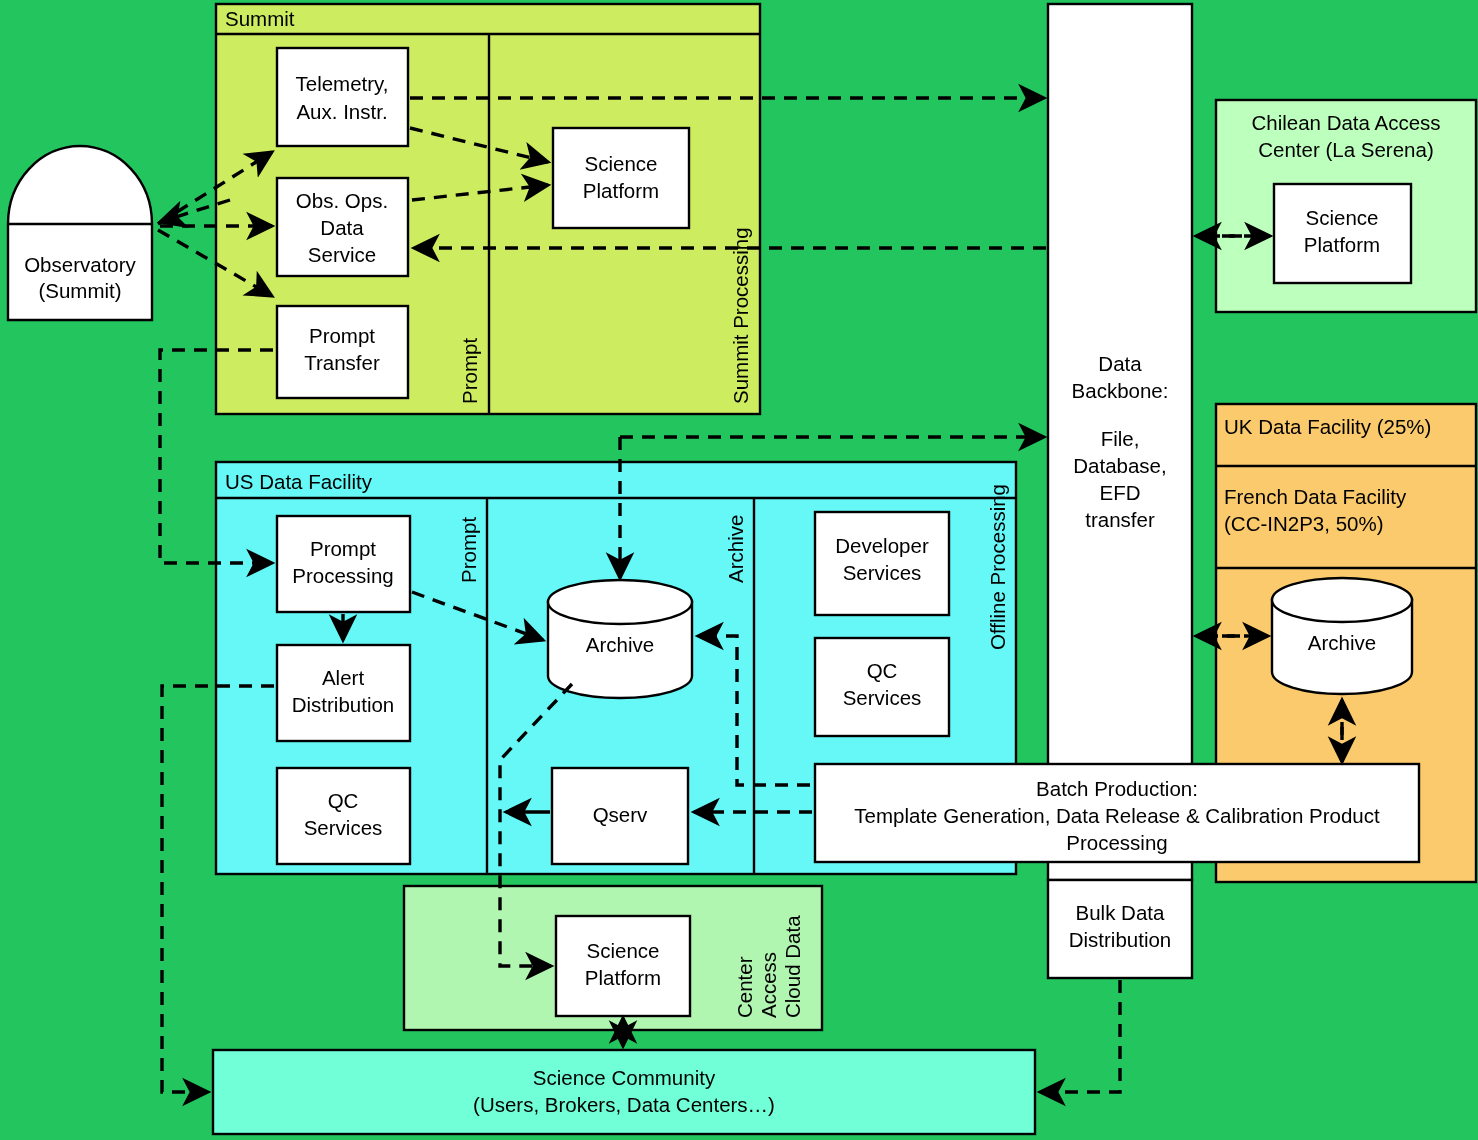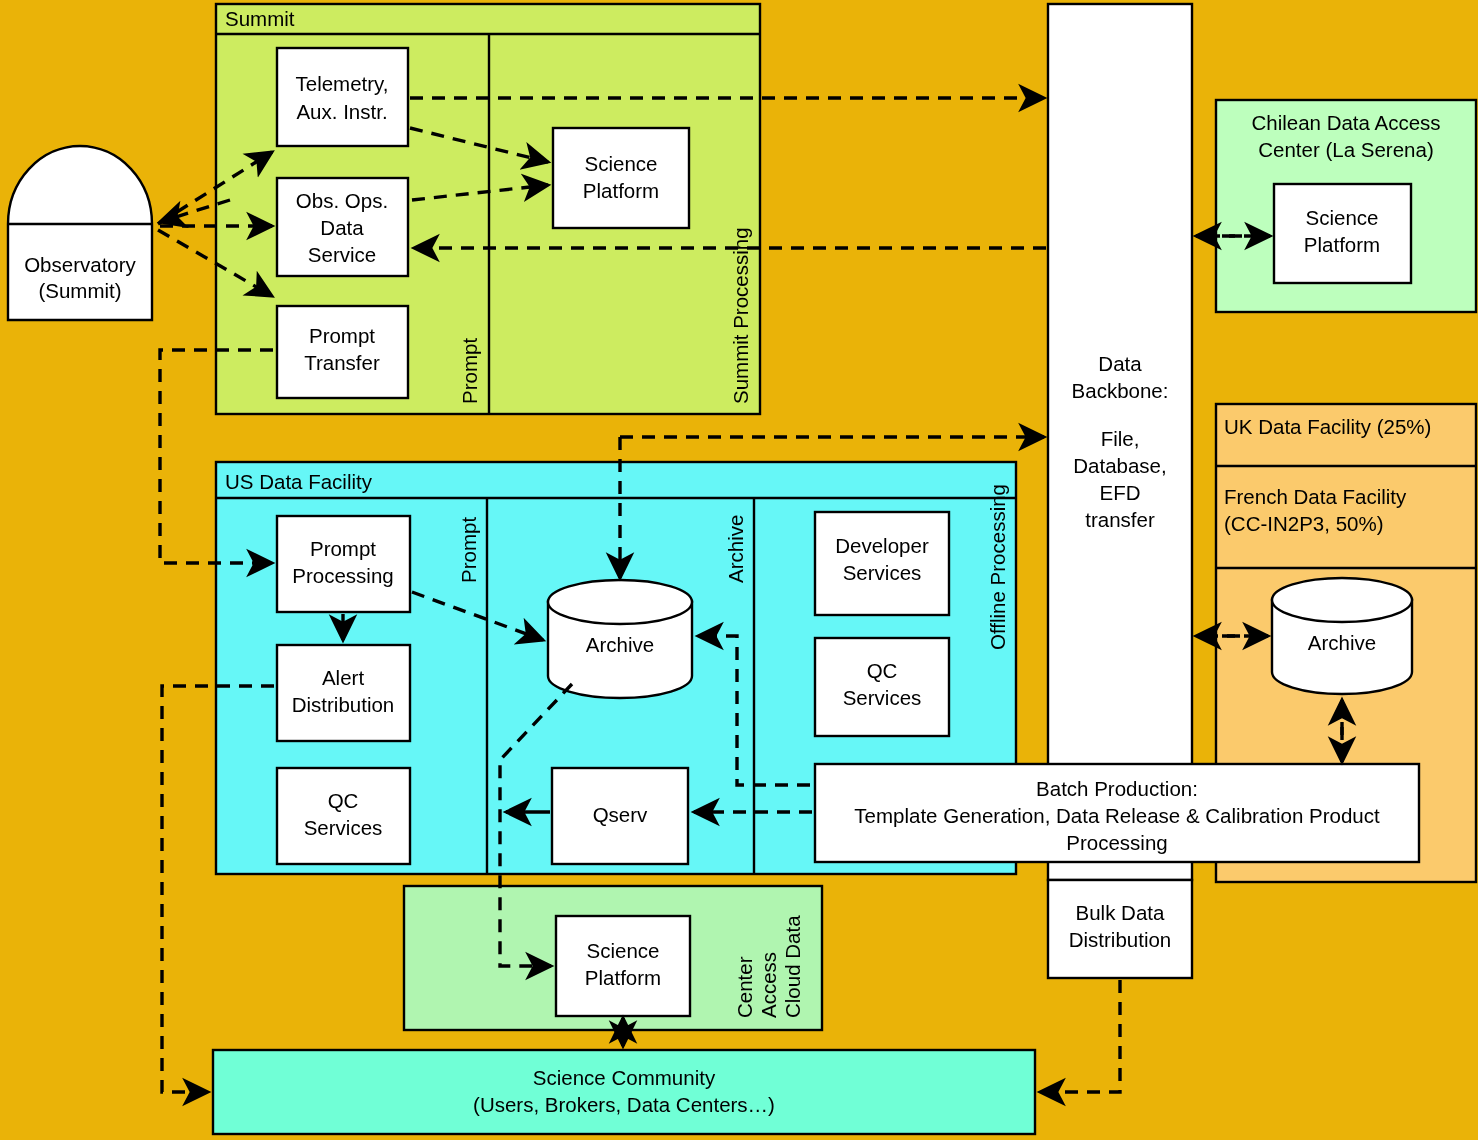--- a/index.html
+++ b/index.html
@@ -1,17 +1,17 @@
 <!DOCTYPE html>
 <html><head>
 <meta charset="utf-8">
 <style>
   html,body{margin:0;padding:0;background:#ffffff;}
   body{width:1478px;height:1140px;font-family:"Liberation Sans",sans-serif;}
-  #stage{position:relative;width:1478px;height:1140px;overflow:hidden;background:#eab308;}
+  #stage{position:relative;width:1478px;height:1140px;overflow:hidden;background:#22c55e;}
   svg{display:block;}
   .bx{fill:#ffffff;stroke:#000;stroke-width:2.4;}
   .grp{stroke:#000;stroke-width:2.4;}
   .div{stroke:#000;stroke-width:2.4;fill:none;}
   .lbl{font-family:"Liberation Sans",sans-serif;font-size:20.5px;fill:#000;}
   .dash{stroke:#000;stroke-width:3.4;fill:none;stroke-dasharray:13 9;}
   .solid{stroke:#000;stroke-width:3.4;fill:none;}
   .vert{font-family:"Liberation Sans",sans-serif;font-size:20.5px;fill:#000;}
 </style>
 </head>

